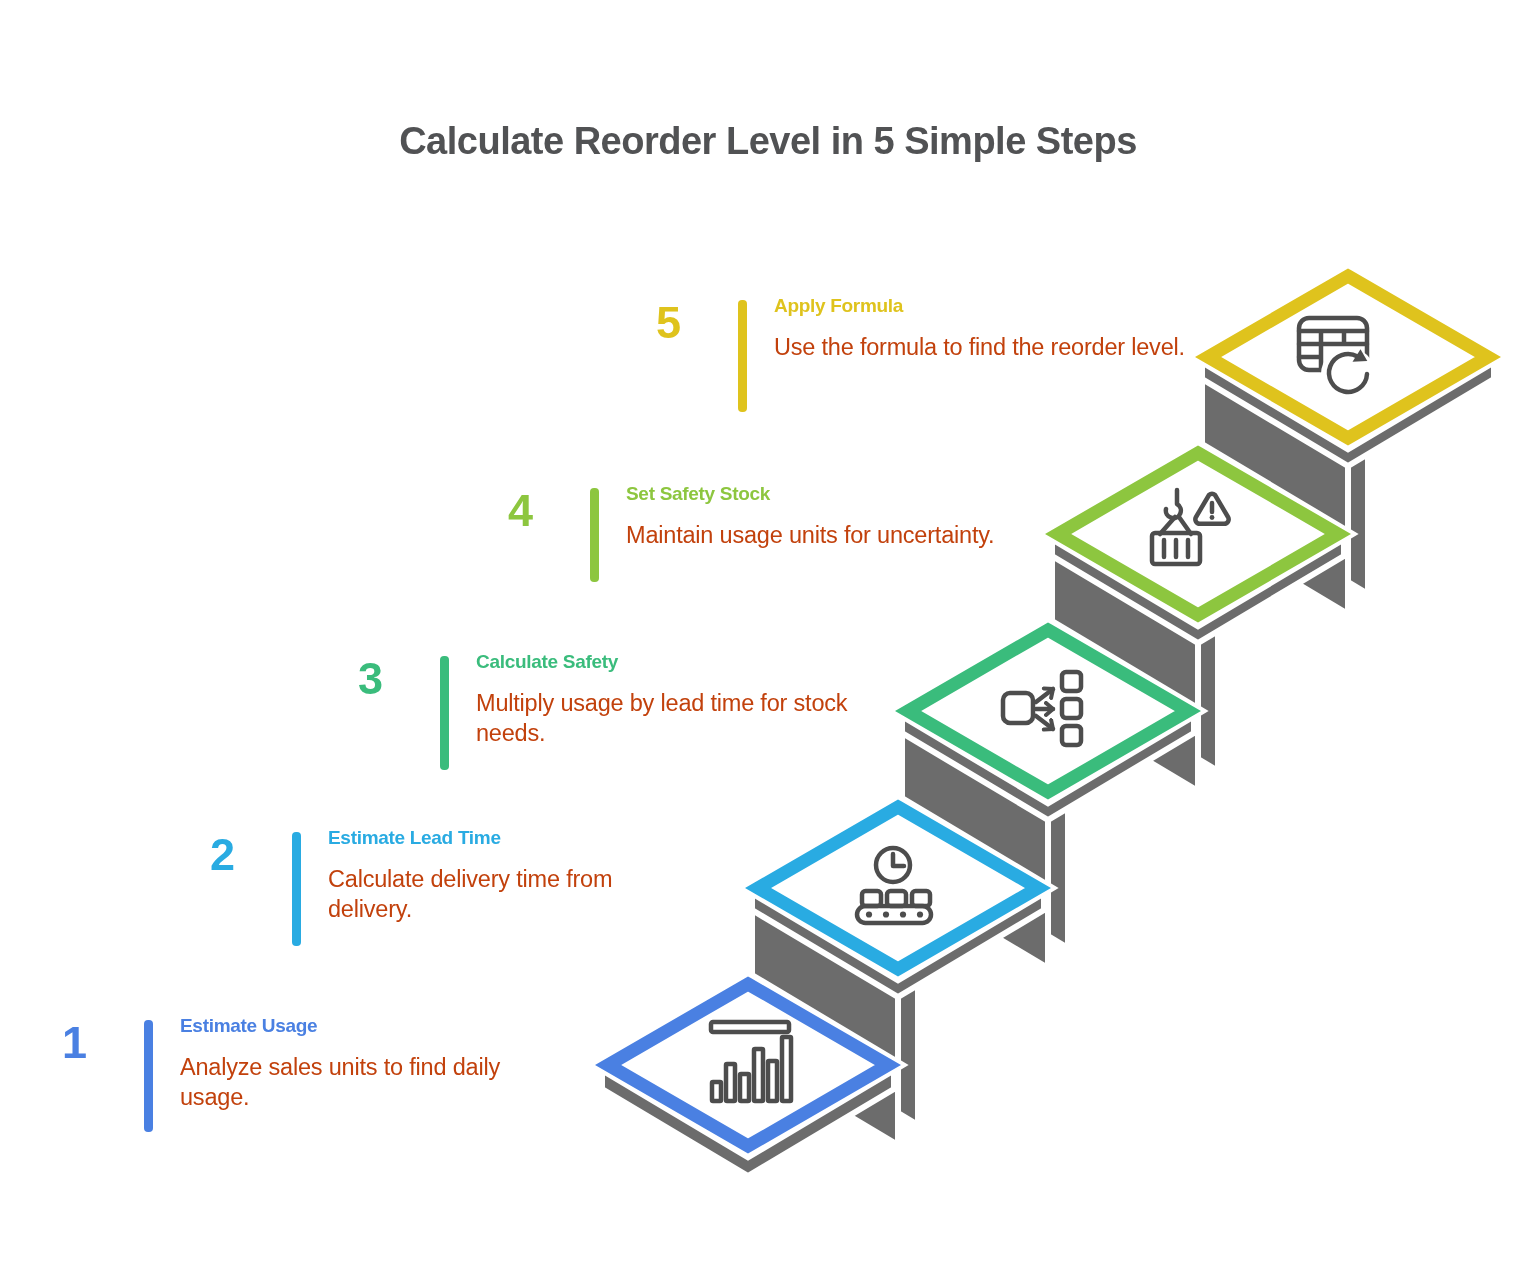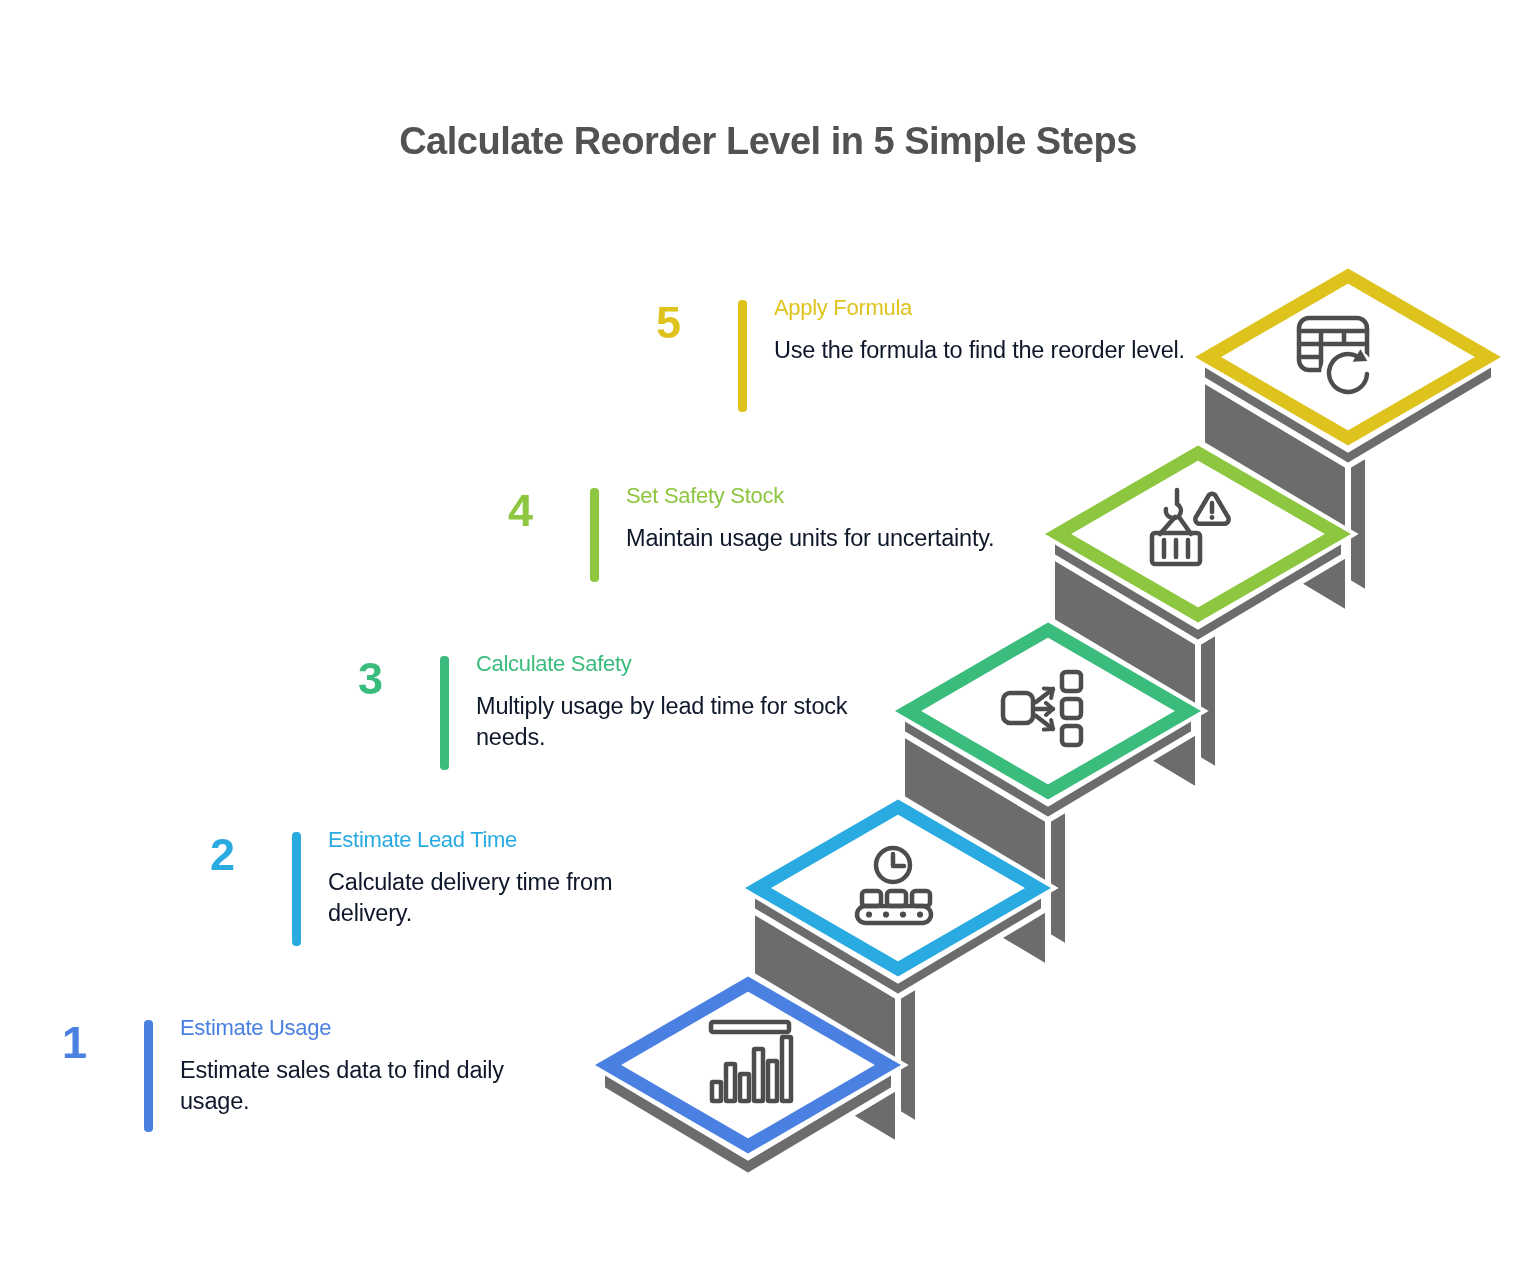--- a/index.html
+++ b/index.html
@@ -5,22 +5,22 @@
   html,body{margin:0;padding:0;background:#fff;}
   #page{position:relative;width:1536px;height:1270px;background:#ffffff;overflow:hidden;
         font-family:"Liberation Sans",sans-serif;border-radius:17px;}
   #main-title{position:absolute;left:0;top:120px;width:100%;text-align:center;
         font-size:38px;font-weight:bold;color:#515254;letter-spacing:-0.5px;}
   #stairs-svg{position:absolute;left:0;top:0;}
   .step-text{position:absolute;}
   .num{position:absolute;left:0;top:4px;font-size:45px;font-weight:bold;line-height:1;}
   .bar{position:absolute;left:82px;top:4px;width:9px;border-radius:4px;}
   .txt{margin-left:118px;}
-  .stitle{font-size:22px;font-weight:normal;letter-spacing:-0.3px;line-height:1.1;}
-  .sdesc{margin-top:15px;font-size:23.5px;color:#0f172a;line-height:1.3;letter-spacing:-0.2px;}
+  .stitle{font-size:19px;font-weight:bold;letter-spacing:-0.3px;line-height:1.1;}
+  .sdesc{margin-top:15px;font-size:23.5px;color:#c2410c;line-height:1.3;letter-spacing:-0.2px;}
   
   .s1{left:62px;top:1016px;}  .s1 .num,.s1 .stitle{color:#4a80e2;} .s1 .bar{background:#4a80e2;height:112px;} .s1 .sdesc{width:380px;}
   .s2{left:210px;top:828px;}  .s2 .num,.s2 .stitle{color:#29abe2;} .s2 .bar{background:#29abe2;height:114px;} .s2 .sdesc{width:340px;}
   .s3{left:358px;top:652px;}  .s3 .num,.s3 .stitle{color:#3abc7c;} .s3 .bar{background:#3abc7c;height:114px;} .s3 .sdesc{width:372px;}
   .s4{left:508px;top:484px;}  .s4 .num,.s4 .stitle{color:#8dc63f;} .s4 .bar{background:#8dc63f;height:94px;}  .s4 .sdesc{width:450px;}
   .s5{left:656px;top:296px;}  .s5 .num,.s5 .stitle{color:#dfc31d;} .s5 .bar{background:#dfc31d;height:112px;} .s5 .sdesc{width:415px;}
   .gray{fill:#6c6c6c;stroke:#ffffff;stroke-width:6;stroke-linejoin:round;}
   .plat{fill:#ffffff;stroke:#ffffff;stroke-width:15;}
   .tread{fill:#ffffff;stroke-width:13;}
   .ic{fill:none;stroke:#4d4d4d;stroke-width:4.5;stroke-linecap:round;stroke-linejoin:round;}
@@ -159,17 +159,17 @@
       <div class="stitle">Estimate Lead Time</div>
       <div class="sdesc">Calculate delivery time from delivery.</div>
     </div>
   </div>
 
   <div class="step-text s1">
     <div class="num">1</div>
     <div class="bar"></div>
     <div class="txt">
       <div class="stitle">Estimate Usage</div>
-      <div class="sdesc">Estimate sales data to find daily usage.</div>
+      <div class="sdesc">Analyze sales units to find daily usage.</div>
     </div>
   </div>
 
 </div>
 
 </body></html>

